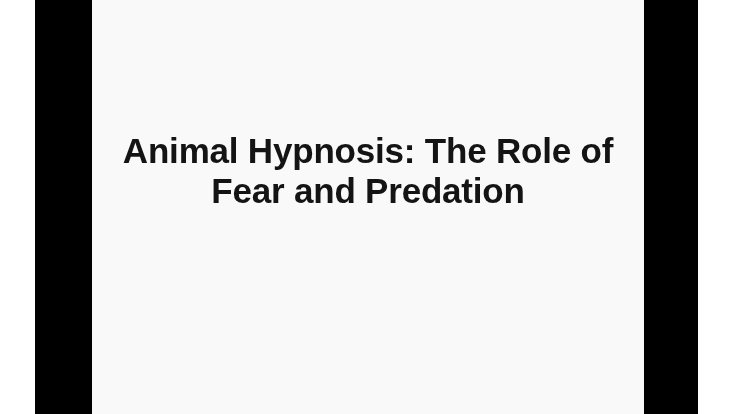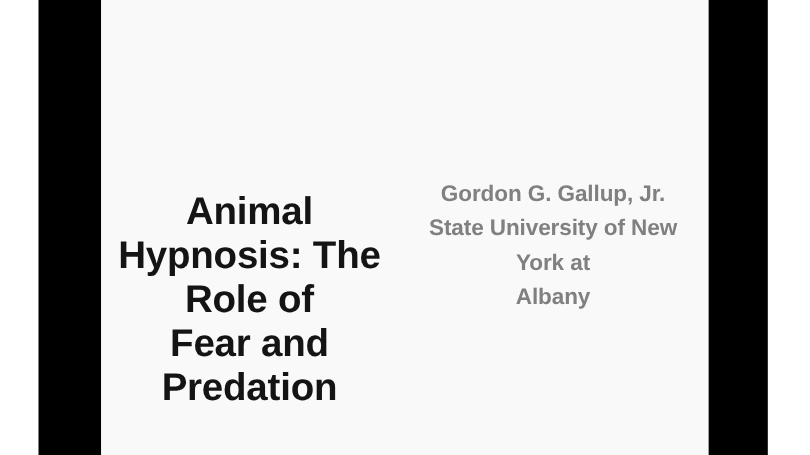--- a/index.html
+++ b/index.html
@@ -33,21 +33,21 @@
 
   
   #slide {
     position: absolute;
     top: 0;
     left: 92px;
     width: 552px;
     height: 414px;
     background: #faf9fa;
     display: flex;
-    flex-direction: row;
+    flex-direction: column;
     align-items: center;
     justify-content: flex-start;
     box-sizing: border-box;
     overflow: hidden;
   }
 
   #slide-title {
     margin: 0;
     padding: 0 14px;
     width: 100%;
@@ -84,18 +84,15 @@
 
 <div id="viewer">
 
   <div class="pillar pillar-left"></div>
 
   <div class="pillar pillar-right"></div>
 
   <div id="slide">
     <h1 id="slide-title">Animal Hypnosis: The Role of
 Fear and Predation</h1>
-    <p id="slide-subtitle">Gordon G. Gallup, Jr.
-State University of New York at
-Albany</p>
   </div>
 
 </div>
 
 </body></html>

